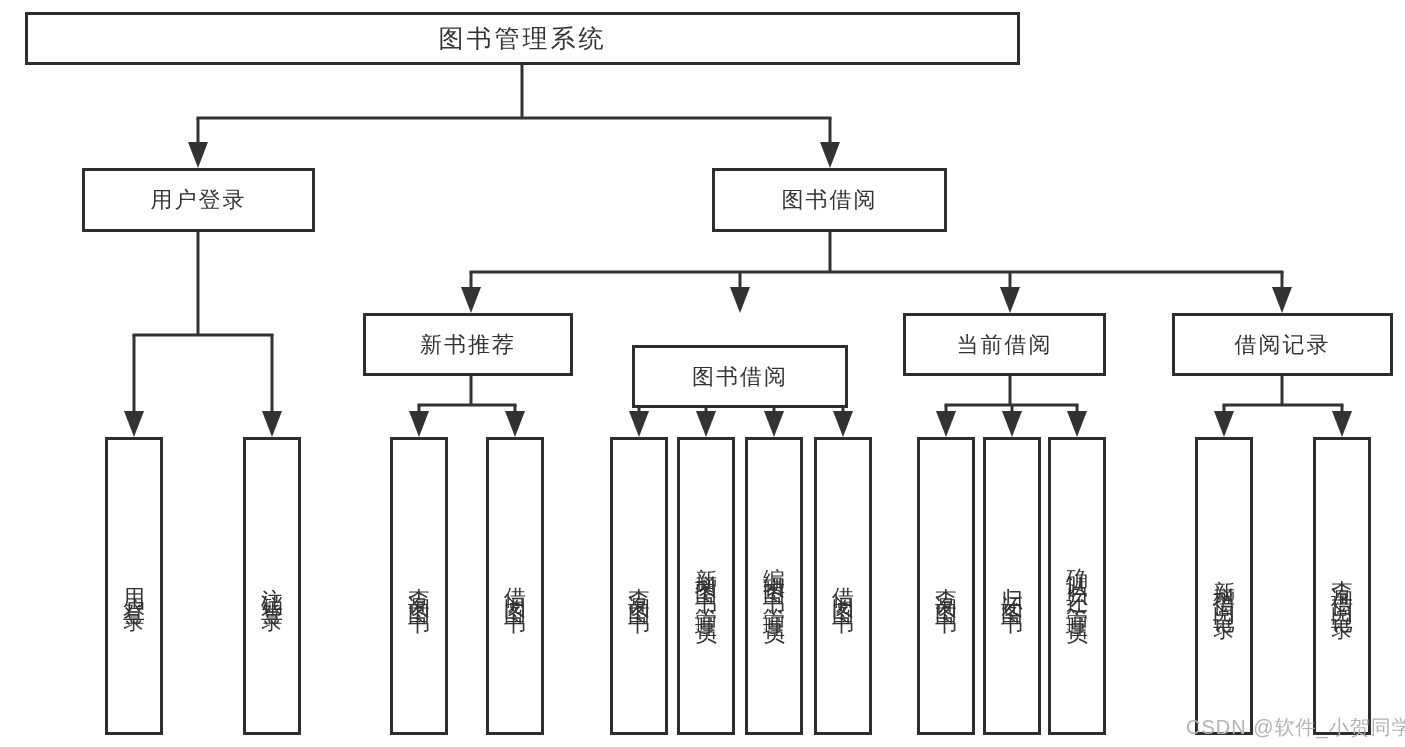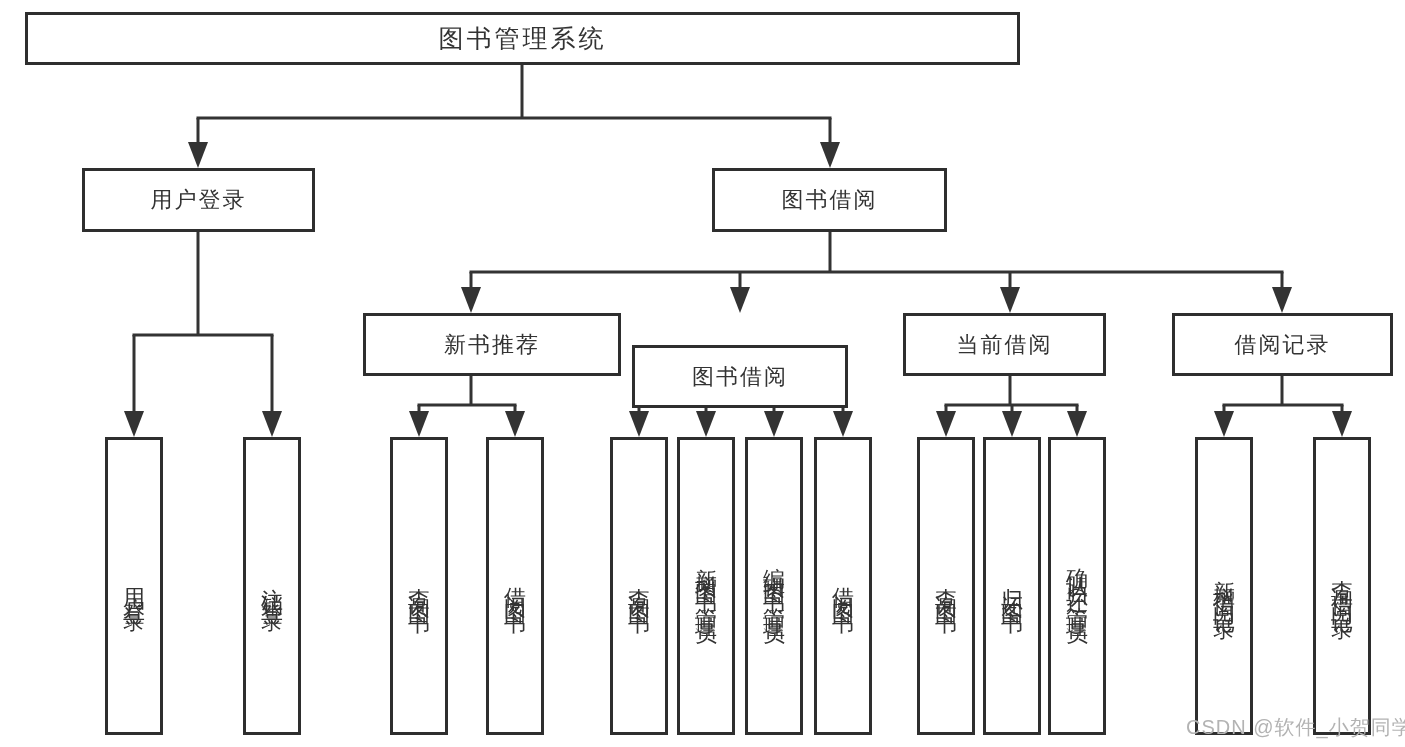--- a/index.html
+++ b/index.html
@@ -159,21 +159,21 @@
     <span>图书管理系统</span>
   </div>
 
   <div class="hbox l2-box" style="left:82px; top:168px; width:233px; height:64px;">
     <span>用户登录</span>
   </div>
   <div class="hbox l2-box" style="left:712px; top:168px; width:235px; height:64px;">
     <span>图书借阅</span>
   </div>
 
-  <div class="hbox l3-box" style="left:363px; top:313px; width:258px; height:63px;">
+  <div class="hbox l3-box" style="left:363px; top:313px; width:210px; height:63px;">
     <span>新书推荐</span>
   </div>
   <div class="hbox l3-box" style="left:632px; top:313px; width:216px; height:63px;margin-top:32px;">
     <span>图书借阅</span>
   </div>
   <div class="hbox l3-box" style="left:903px; top:313px; width:203px; height:63px;">
     <span>当前借阅</span>
   </div>
   <div class="hbox l3-box" style="left:1172px; top:313px; width:221px; height:63px;">
     <span>借阅记录</span>

